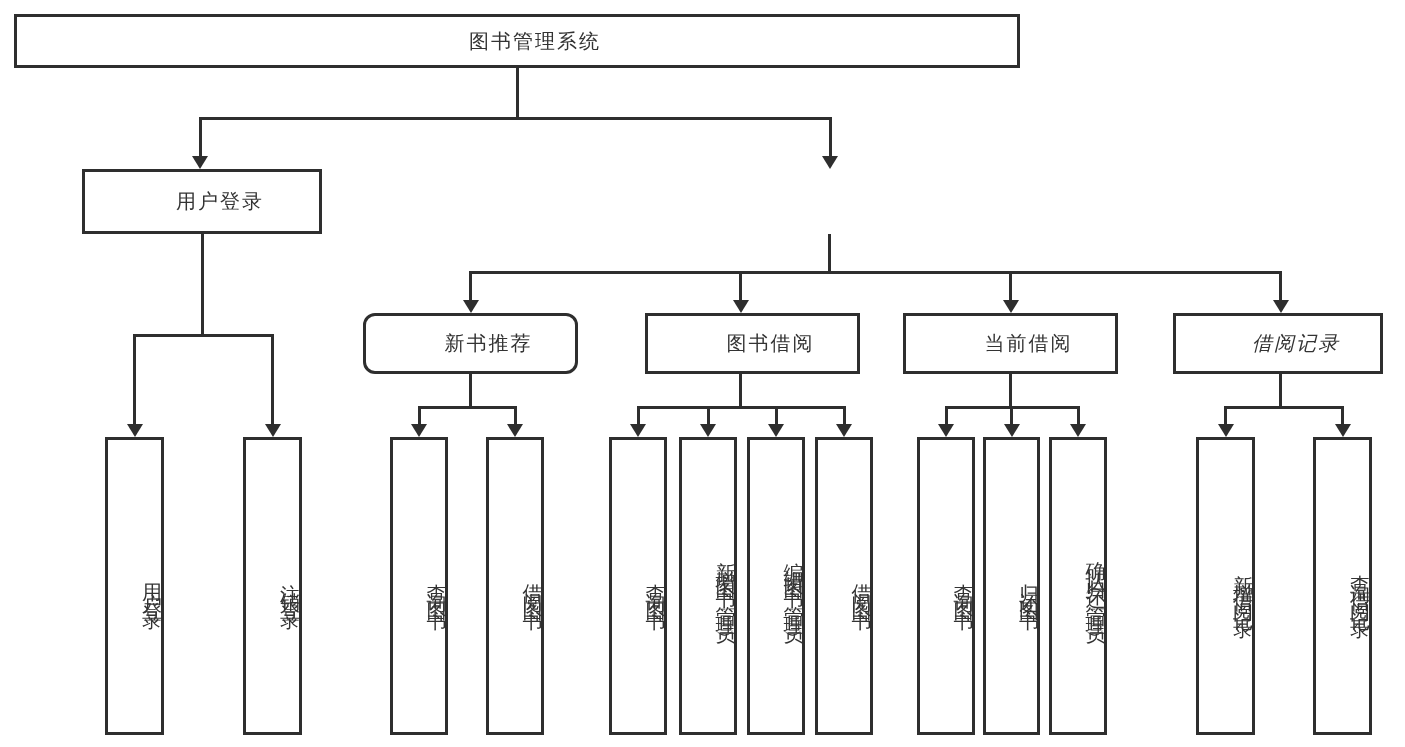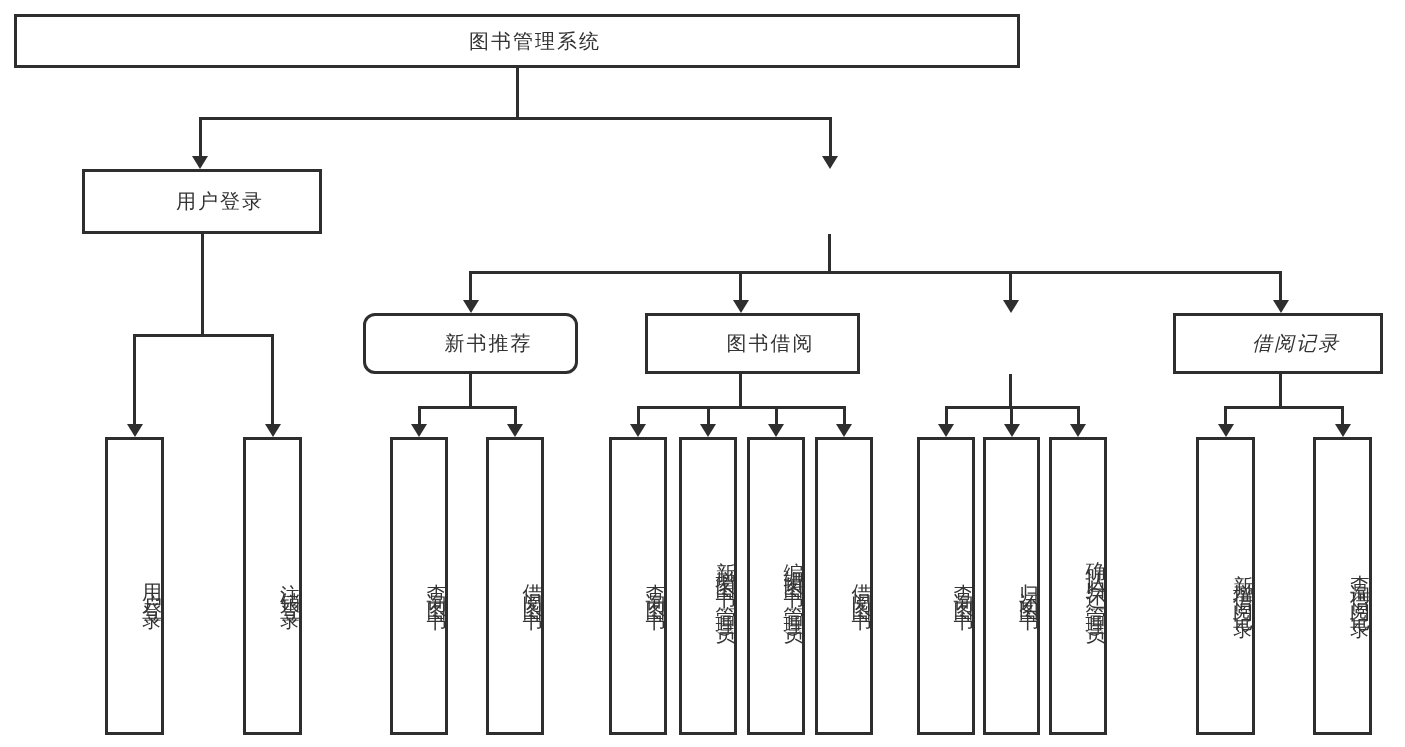--- a/index.html
+++ b/index.html
@@ -54,20 +54,21 @@
 <body>
 
 <div id="canvas">
 
   <div class="box hdr" id="b-root">图书管理系统</div>
 
   <div class="box hdr" id="b-user-login">用户登录</div>
 
   <div class="box hdr" id="b-new-book">新书推荐</div>
   <div class="box hdr" id="b-book-borrow">图书借阅</div>
+  <div class="box hdr" id="b-current-borrow">当前借阅</div>
   <div class="box hdr" id="b-borrow-records">借阅记录</div>
 
   <div class="box leaf" id="l1">
     <span>用户登录</span>
   </div>
   <div class="box leaf" id="l2">
     <span>注销登录</span>
   </div>
   <div class="box leaf" id="l3">
     <span>查询图书</span>

